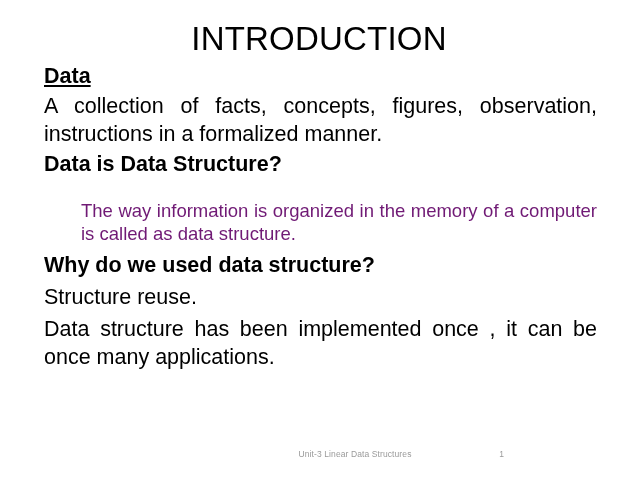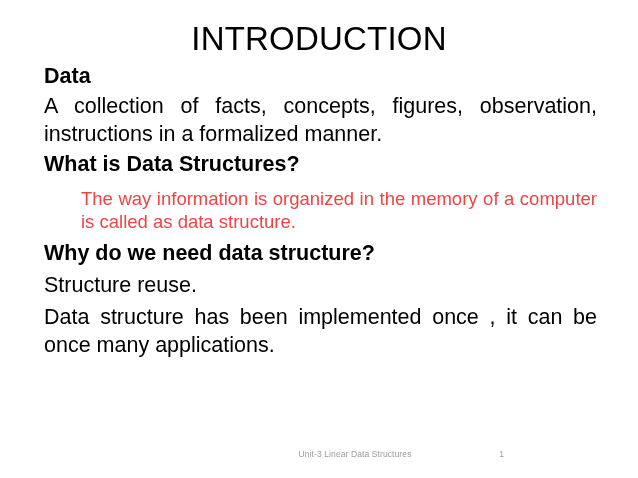--- a/index.html
+++ b/index.html
@@ -52,20 +52,21 @@
     margin: 0 0 1px 0;
     text-align: justify;
     text-justify: inter-word;
     color: #000000;
   }
   .lvl1.bold {
     font-weight: 700;
     text-align: left;
   }
   .lvl1.underline {
+    text-decoration: underline;
     text-underline-offset: 2px;
     display: inline-block;
     text-align: left;
   }
   .heading-row {
     margin: 0 0 1px 0;
   }
 
   .para-justify {
     text-align: justify;
@@ -73,25 +74,25 @@
   }
   
   .para-justify.stretch-all {
     text-align-last: left;
   }
 
   .lvl2 {
     font-size: 18.5px;
     line-height: 1.26;
     font-weight: 400;
-    margin: 4px 0 4px 0;
+    margin: 16px 0 4px 0;
     padding-left: 37px;
     text-align: justify;
     text-justify: inter-word;
-    color: #ef4444;
+    color: #701a75;
   }
 
   .spacer-sm { height: 3px; }
   .spacer-xs { height: 1px; }
 
   
   .footer-text {
     position: absolute;
     top: 449px;
     left: 0;
@@ -122,30 +123,30 @@
   <div class="body-block">
 
     <div class="heading-row">
       <span class="lvl1 bold underline">Data</span>
     </div>
 
     <div class="lvl1 para-justify stretch-all">A    collection  of      facts,  concepts,  figures, observation, instructions in a formalized manner.</div>
 
     <div class="spacer-xs"></div>
 
-    <div class="lvl1 bold">What is Data Structures?</div>
+    <div class="lvl1 bold">Data is Data Structure?</div>
 
     <div class="spacer-sm"></div>
 
     <div class="lvl2">The way information is organized in the memory of a computer is called as data structure.</div>
 
 
     <div class="spacer-sm"></div>
 
-    <div class="lvl1 bold">Why do we need data structure?</div>
+    <div class="lvl1 bold">Why do we used data structure?</div>
 
     <div class="spacer-sm"></div>
 
     <div class="lvl1">Structure reuse.</div>
 
     <div class="spacer-sm"></div>
 
     <div class="lvl1 para-justify stretch-all">Data structure has been implemented once , it can be once many applications.</div>
 
   </div>

